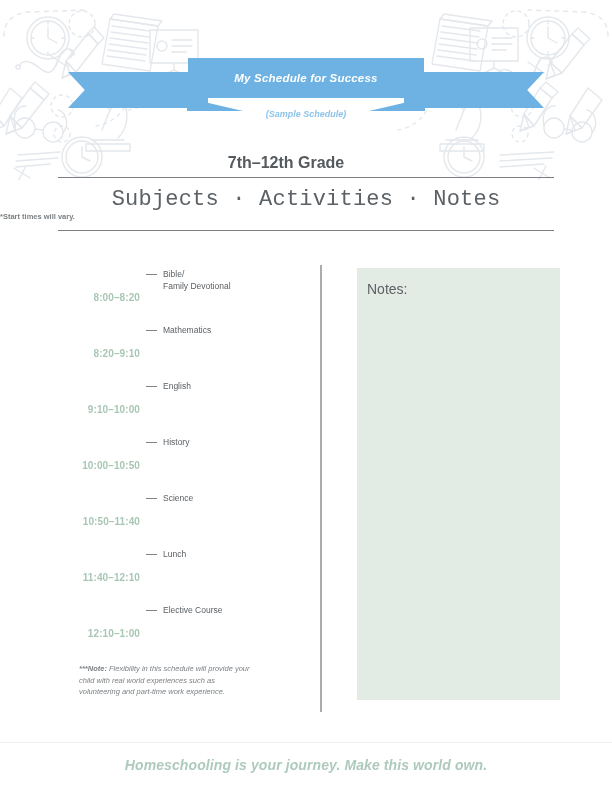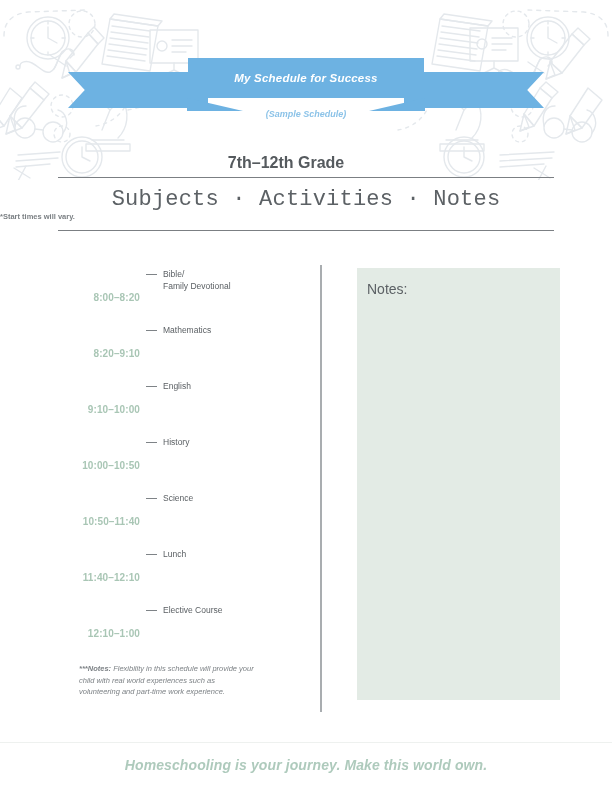--- a/index.html
+++ b/index.html
@@ -530,21 +530,21 @@
         <div class="sched-subject">Lunch</div>
       </div>
       <div class="sched-row">
         <div class="sched-time">12:10–1:00</div>
         <div class="sched-dash"></div>
         <div class="sched-subject">Elective Course</div>
       </div>
     </div>
 
   <div class="footnote">
-    <b>***Notes:</b><span> Flexibility in this schedule will provide your child with real world experiences such as volunteering and part-time work experience.</span>
+    <b>***Note:</b><span> Flexibility in this schedule will provide your child with real world experiences such as volunteering and part-time work experience.</span>
   </div>
 
   <div class="v-divider"></div>
   <div class="notes-panel">
     <div class="notes-label">Notes:</div>
   </div>
 
   <div class="footer-rule"></div>
   <div class="footer-text">Homeschooling is your journey. Make this world own.</div>
 

